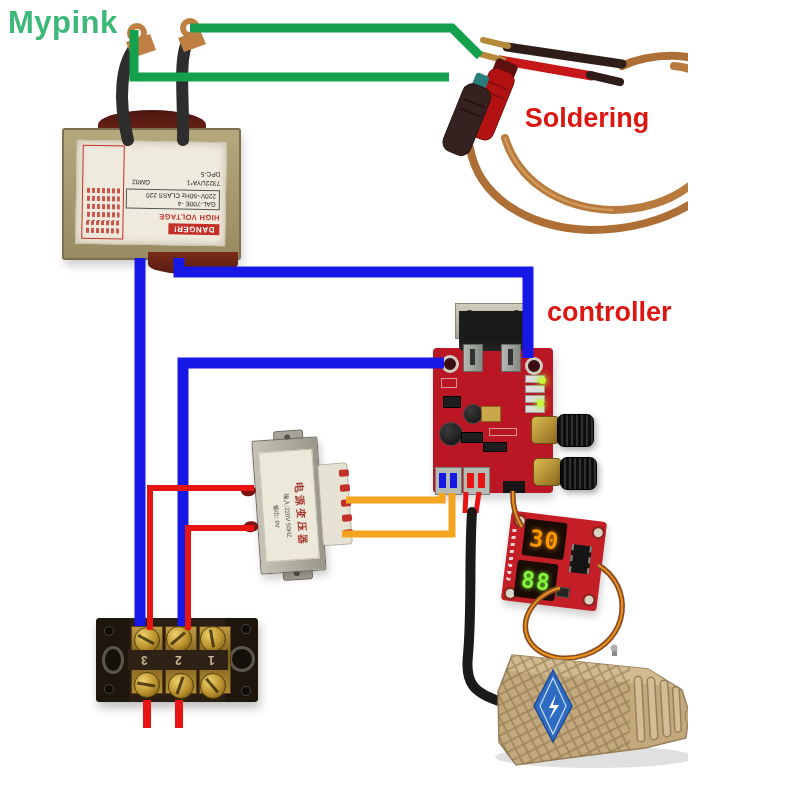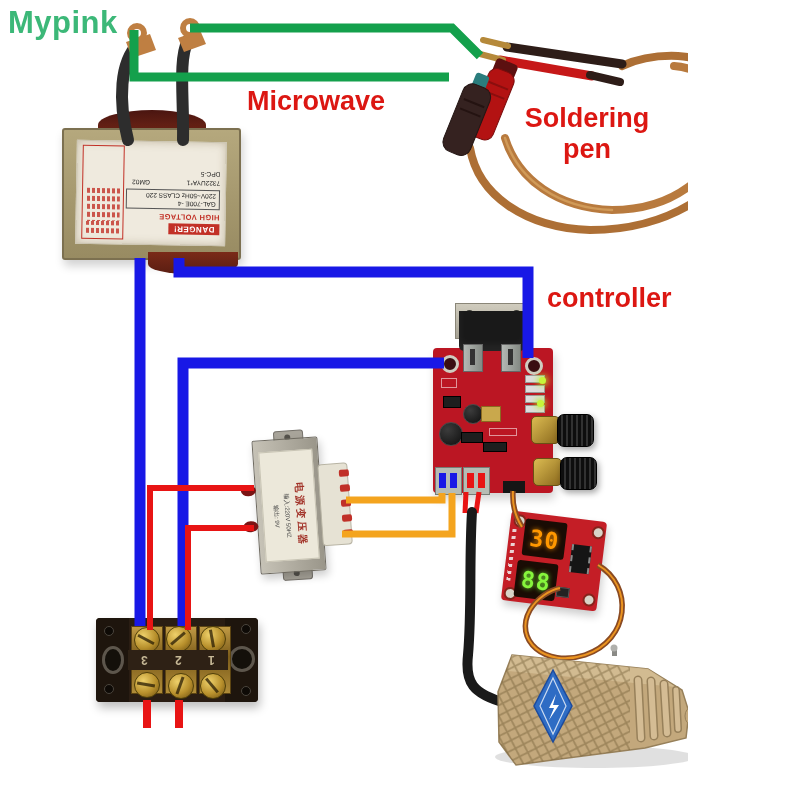--- a/index.html
+++ b/index.html
@@ -341,21 +341,19 @@
       <polygon points="553,678 566,706 553,734 540,706" fill="none" stroke="rgba(255,255,255,.75)" stroke-width="1.2"></polygon>
       <path d="M556,694 L549,708 L554,708 L549,720 L559,705 L553,705 Z" fill="#ffffff"></path>
       <rect x="612" y="648" width="5" height="8" fill="#8a8a86"></rect>
       <circle cx="614" cy="648" r="3.5" fill="#b0b0ac"></circle>
       <ellipse cx="692" cy="716" rx="7" ry="9" fill="#c3a87c" stroke="#97805a"></ellipse>
       <circle cx="692" cy="716" r="3" fill="#6e5a3a"></circle>
     </g>
   </svg>
 
   <div class="abs labels lbl" style="left:247px;top:86px;">
-    <div>Microwave</div>
   </div>
   <div class="abs labels lbl" style="left:512px;top:103px;width:150px;text-align:center;">
     <div>Soldering</div>
-    <div>pen</div>
-  </div>
-  <div class="abs labels lbl" style="left:547px;top:283px;">controller</div>
+  </div>
+  <div class="abs labels lbl" style="left:547px;top:297px;">controller</div>
 
 </div>
 
 </body></html>

